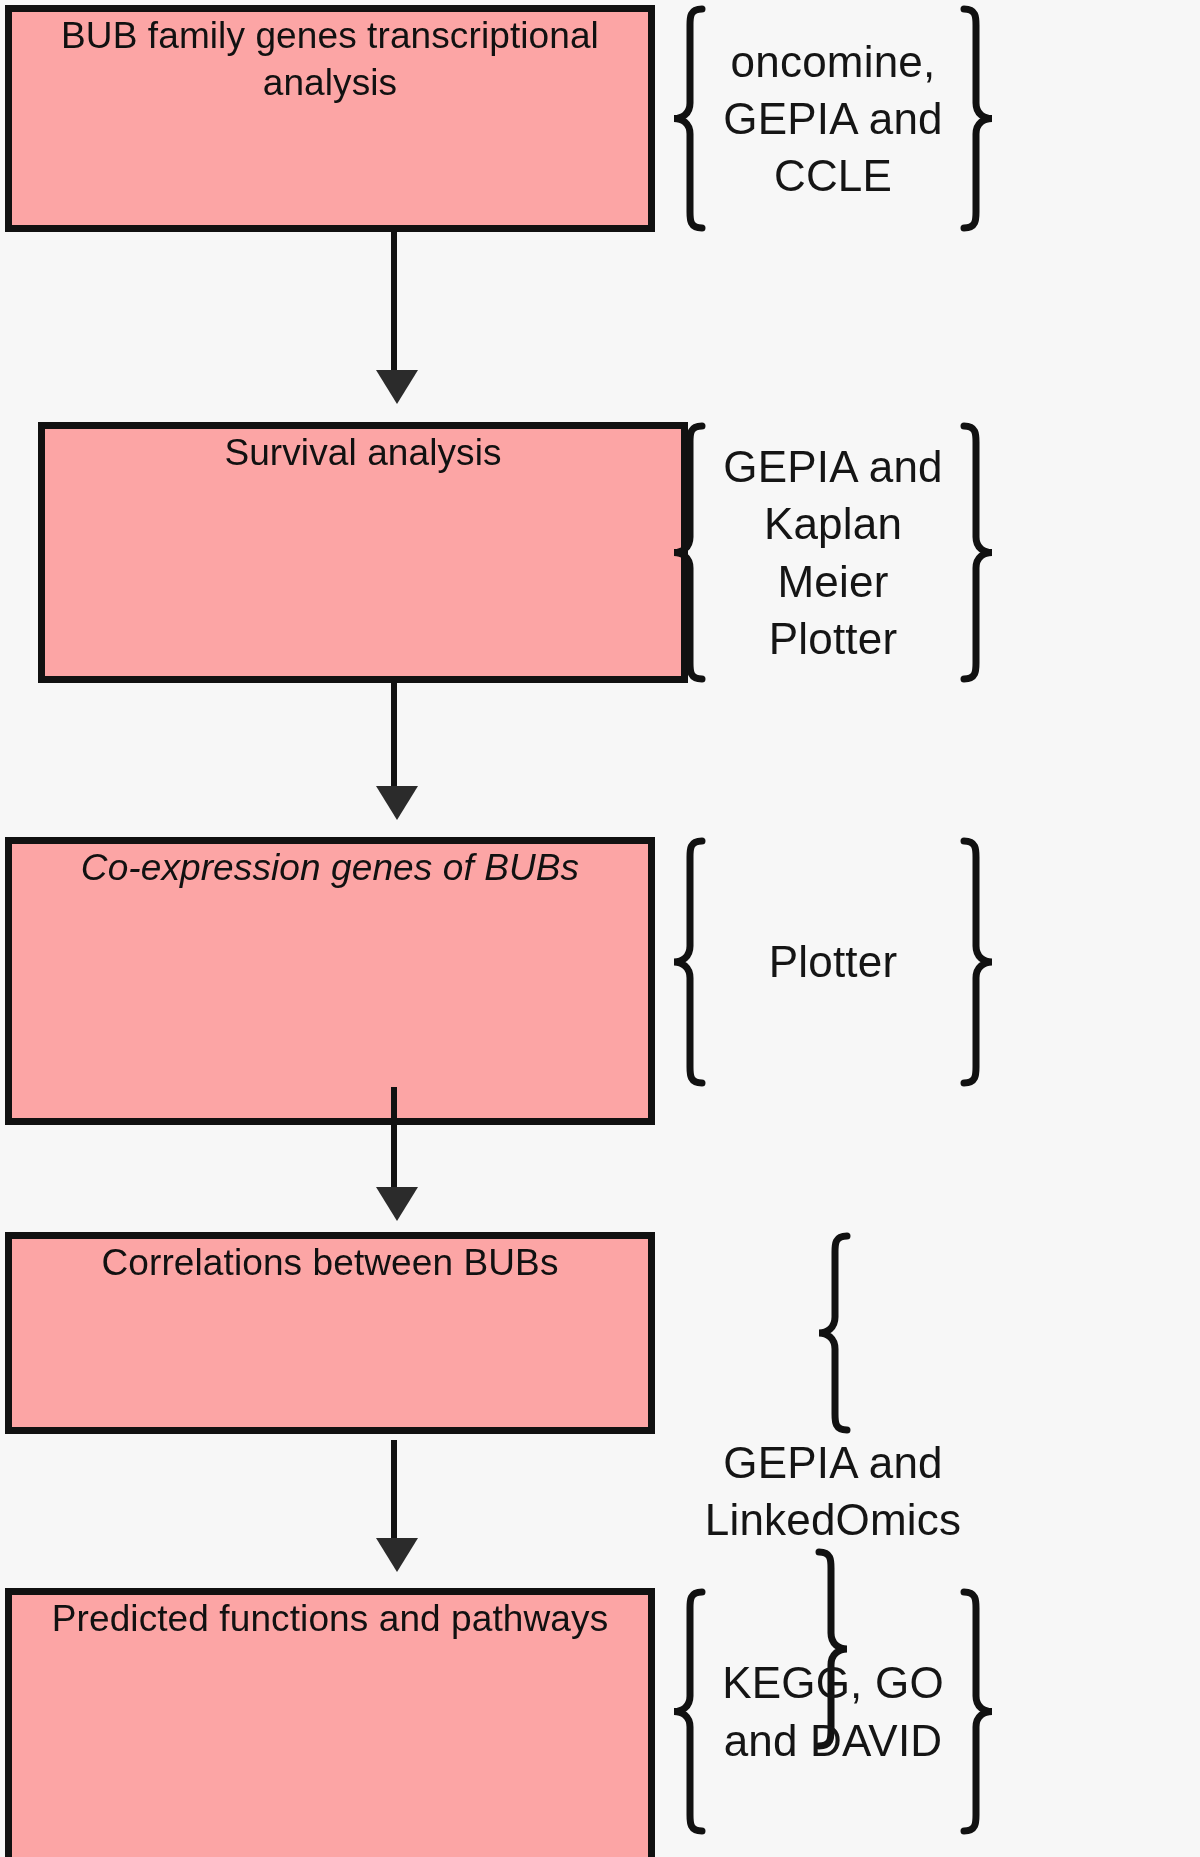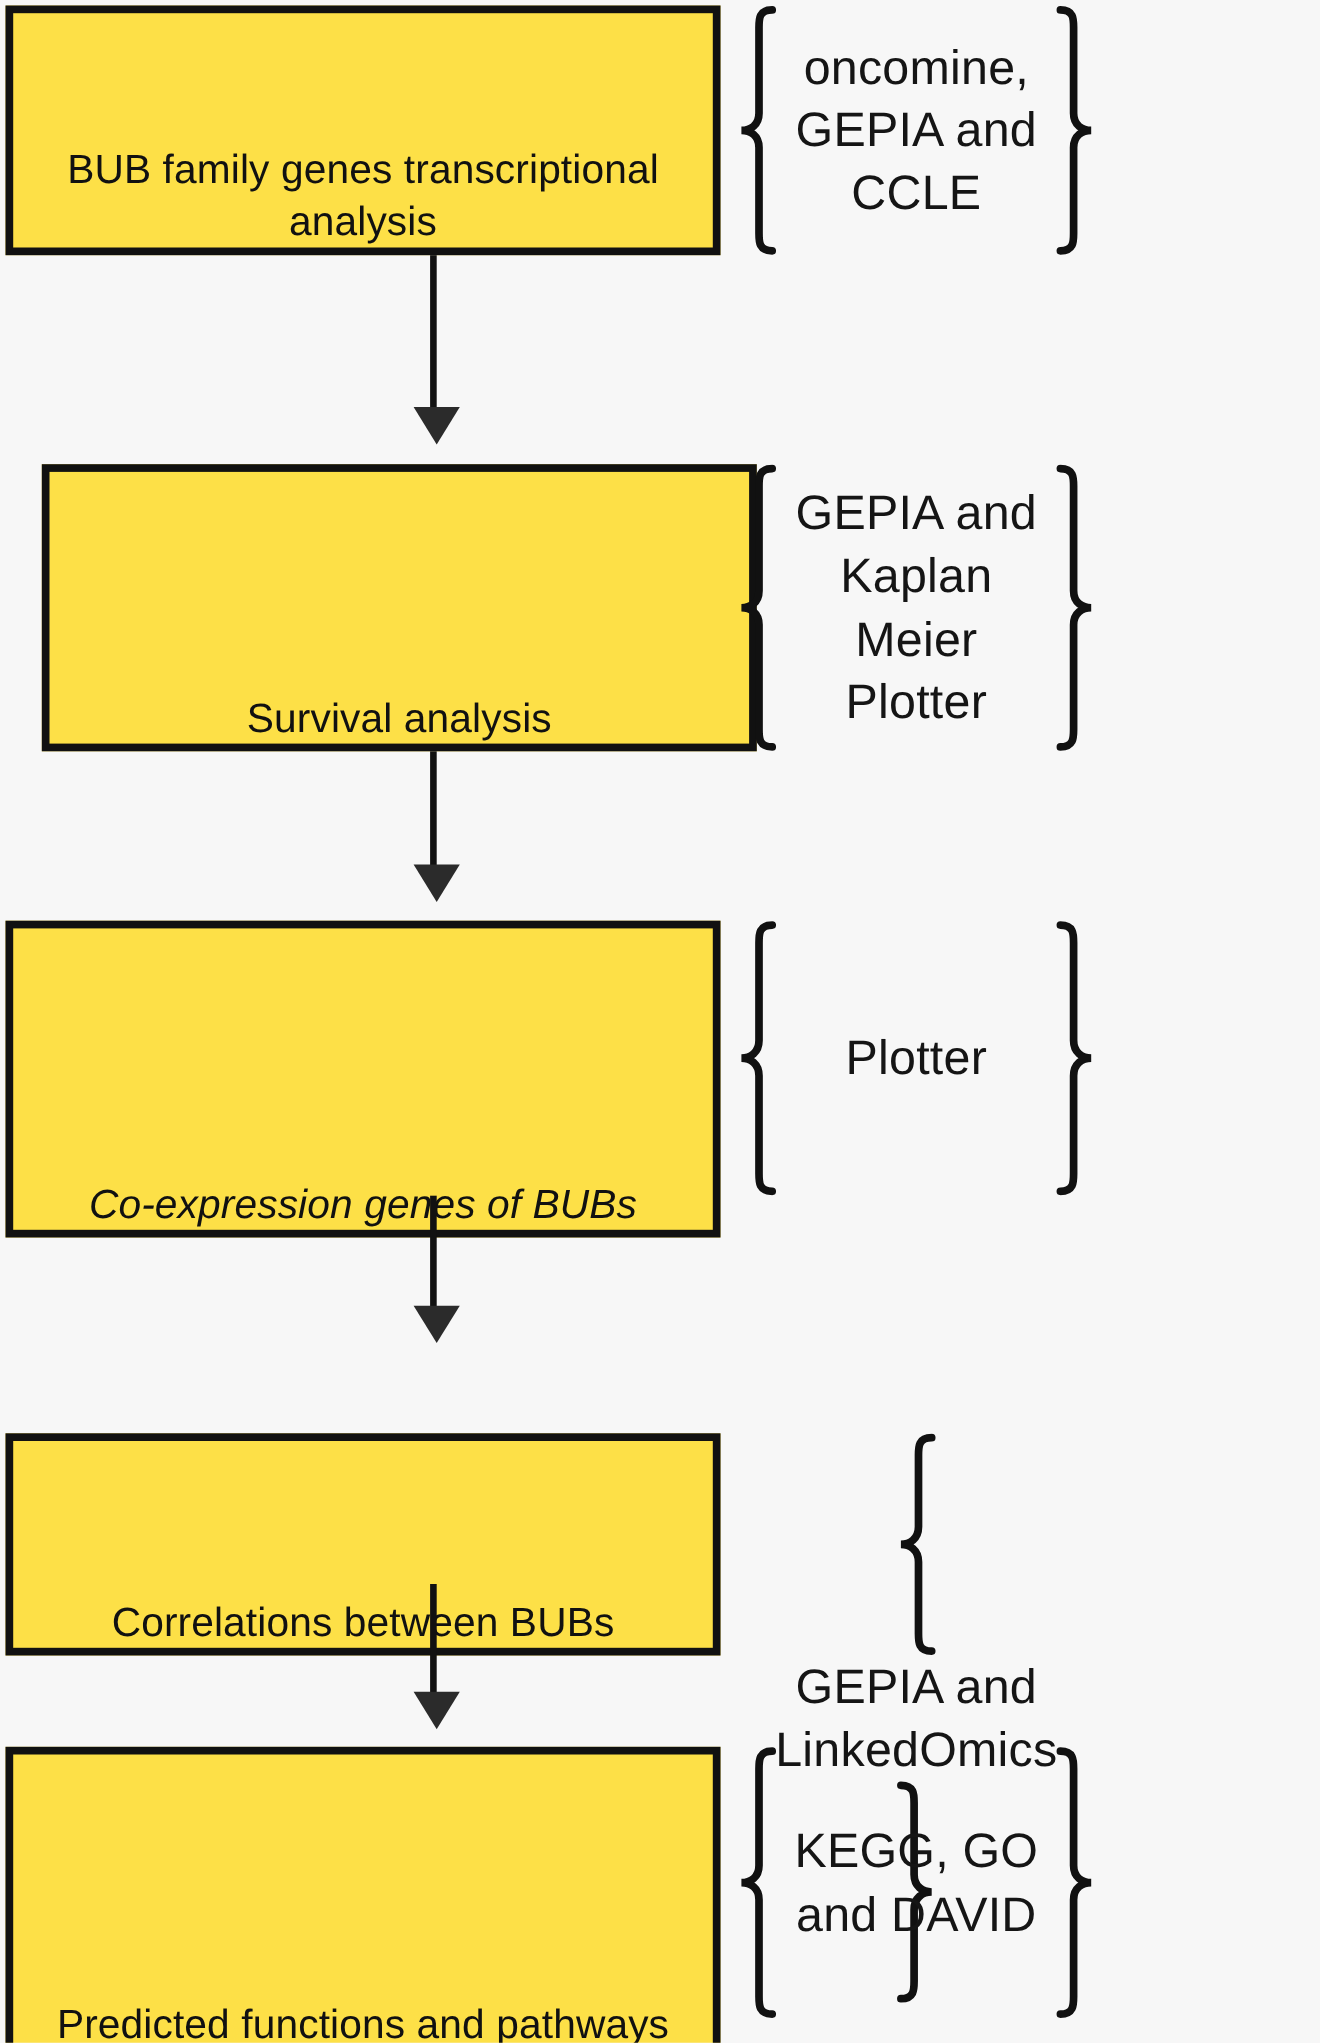--- a/index.html
+++ b/index.html
@@ -24,24 +24,24 @@
     position: absolute;
     left: 0;
     width: 1200px;
   }
   .stage-box {
     position: absolute;
     left: 5px;
     top: 0;
     width: 650px;
     box-sizing: border-box;
-    background: #fde047;
+    background: #fca5a5;
     border: 7px solid #111111;
     display: flex;
-    align-items: flex-end;
+    align-items: flex-start;
     justify-content: center;
     text-align: center;
   }
   .stage-box-label {
     font-size: 37px;
     line-height: 1.28;
     color: #111111;
     padding: 0 22px;
     letter-spacing: 0.1px;
   }
@@ -146,21 +146,21 @@
         <path d="M6 4 C18 4 18 12 18 20 L18 109 C18 120 26 125 34 125 C26 125 18 130 18 141 L18 230 C18 238 18 246 6 246"></path>
       </svg>
     </div>
   </div>
 
   <div class="arrow" style="top:1087px;height:151px;">
     <div class="arrow-line" style="height:102px;"></div>
     <div class="arrow-head" style="top:100px;"></div>
   </div>
 
-  <div class="stage-row" style="top:1303px;height:202px;">
+  <div class="stage-row" style="top:1232px;height:202px;">
     <div class="stage-box" style="height:202px;">
       <span class="stage-box-label">Correlations between BUBs</span>
     </div>
     <div class="brace-group" style="height:202px;flex-direction:column;">
       <svg class="brace-svg" width="40" height="202" viewBox="0 0 40 202" fill="none" stroke="#111111" stroke-width="7" stroke-linecap="round">
         <path d="M34 4 C22 4 22 12 22 20 L22 85 C22 96 14 101 6 101 C14 101 22 106 22 117 L22 182 C22 190 22 198 34 198"></path>
       </svg>
       <span class="tool-label">GEPIA and LinkedOmics</span>
       <svg class="brace-svg" width="40" height="202" viewBox="0 0 40 202" fill="none" stroke="#111111" stroke-width="7" stroke-linecap="round">
         <path d="M6 4 C18 4 18 12 18 20 L18 85 C18 96 26 101 34 101 C26 101 18 106 18 117 L18 182 C18 190 18 198 6 198"></path>

